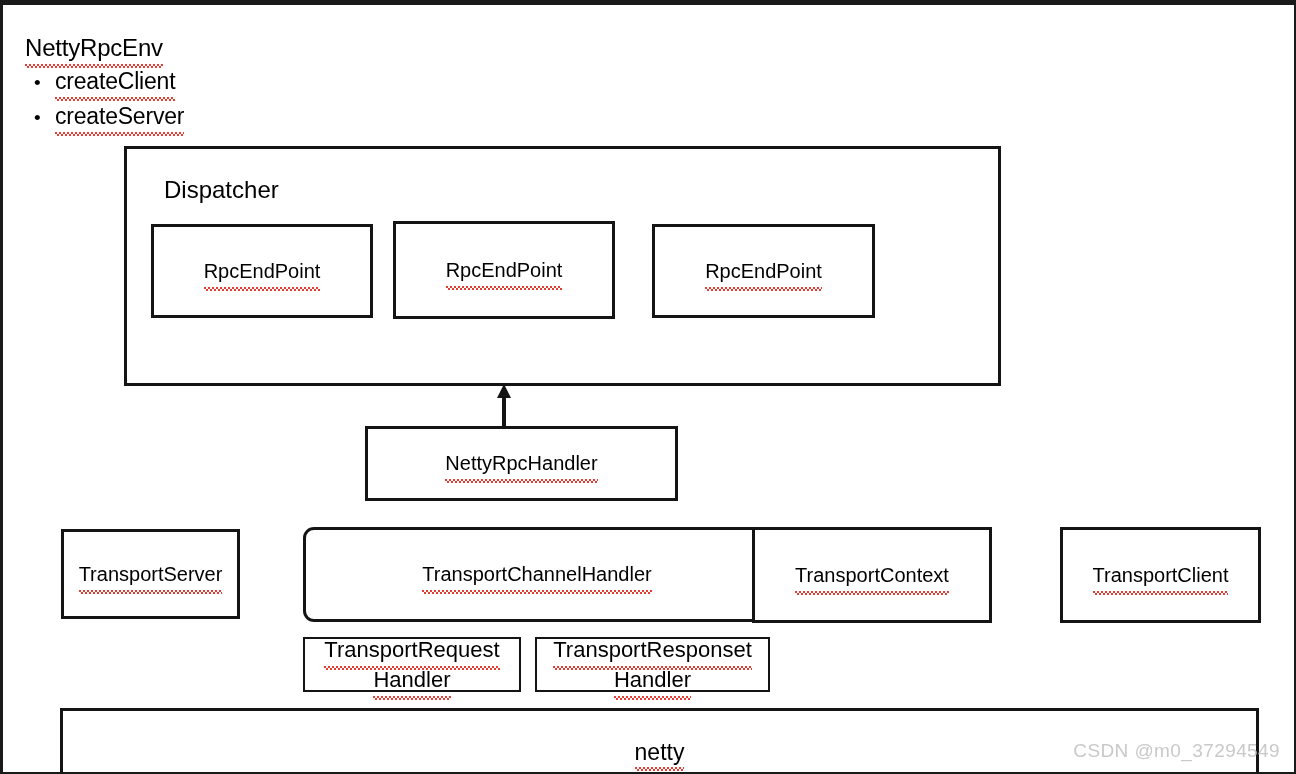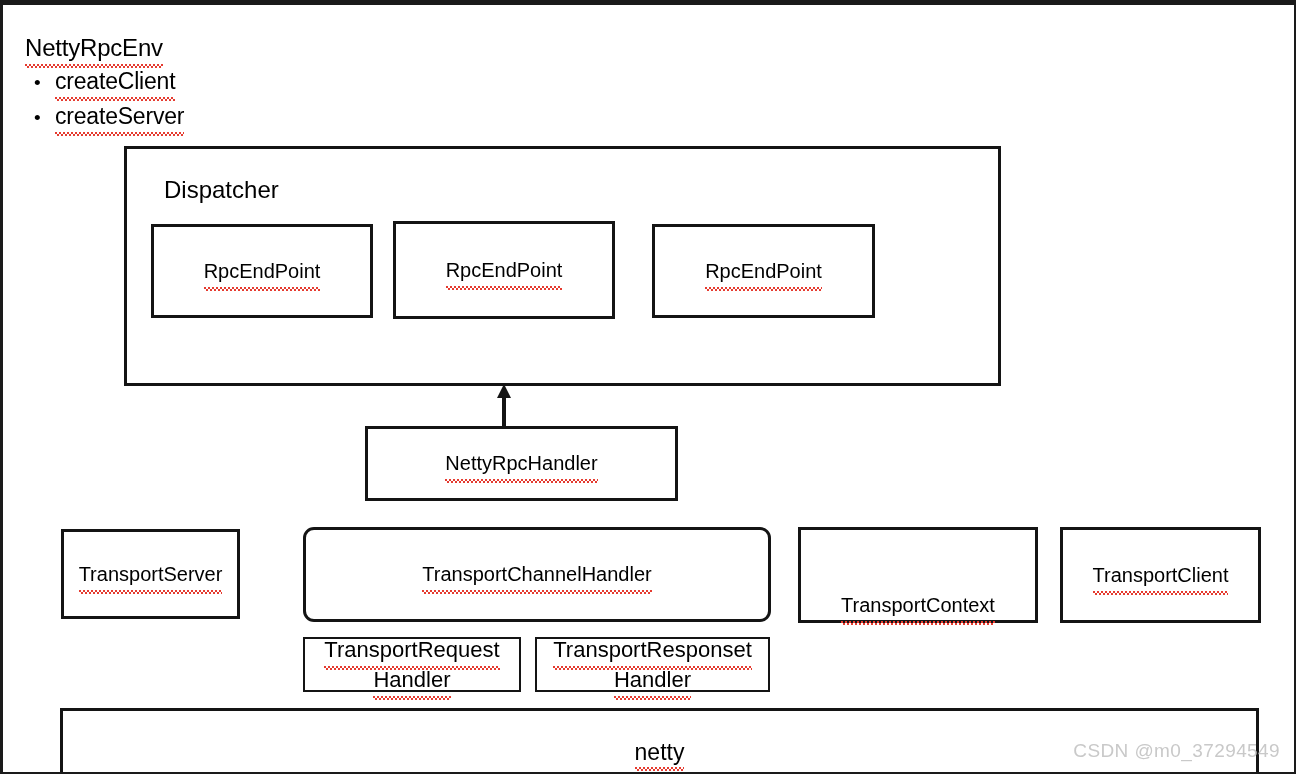--- a/index.html
+++ b/index.html
@@ -134,21 +134,21 @@
     width: 24px;
     height: 46px;
   }
 
   
   #netty-rpc-handler { left: 362px; top: 421px; width: 313px; height: 75px; justify-content: center; }
 
   
   #transport-server { left: 58px; top: 524px; width: 179px; height: 90px; }
   #transport-channel-handler { left: 300px; top: 522px; width: 468px; height: 95px; border-radius: 11px; }
-  #transport-context { left: 795px; top: 522px; width: 240px; height: 96px; align-items: flex-end; }
+  #transport-context { left: 749px; top: 522px; width: 240px; height: 96px; }
   #transport-client { left: 1057px; top: 522px; width: 201px; height: 96px; }
 
   
   #transport-request-handler { left: 300px; top: 632px; width: 218px; height: 55px; }
   #transport-response-handler { left: 532px; top: 632px; width: 235px; height: 55px; }
 
   
   #netty-box {
     left: 57px;
     top: 703px;

